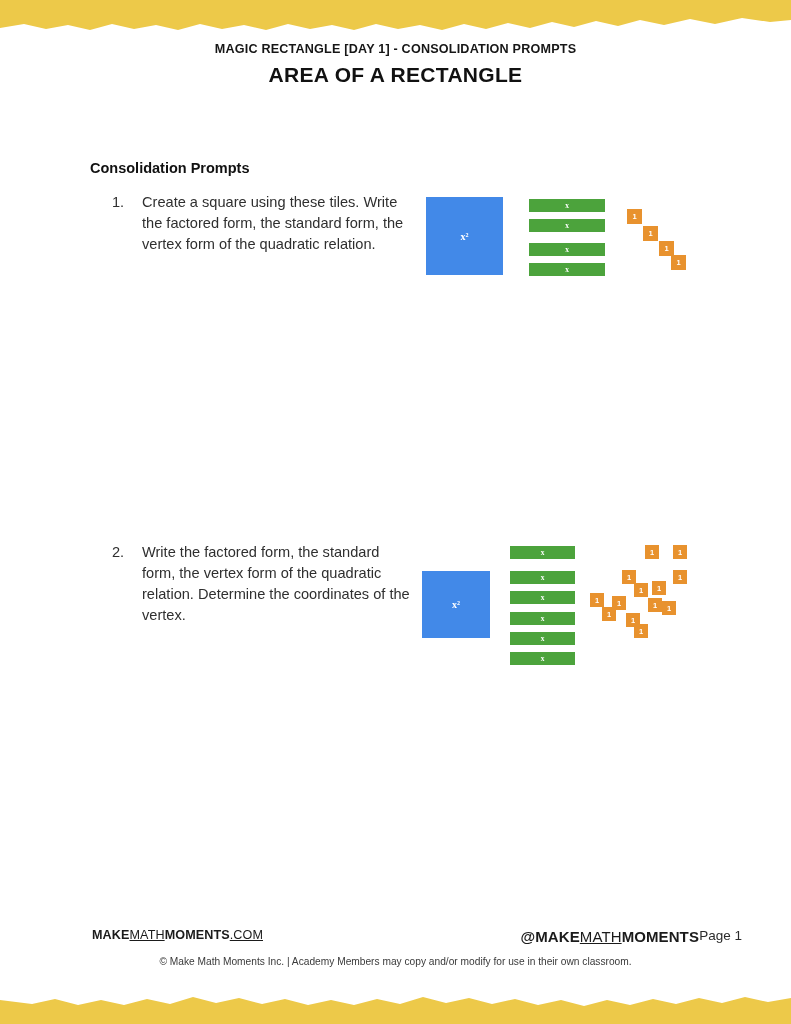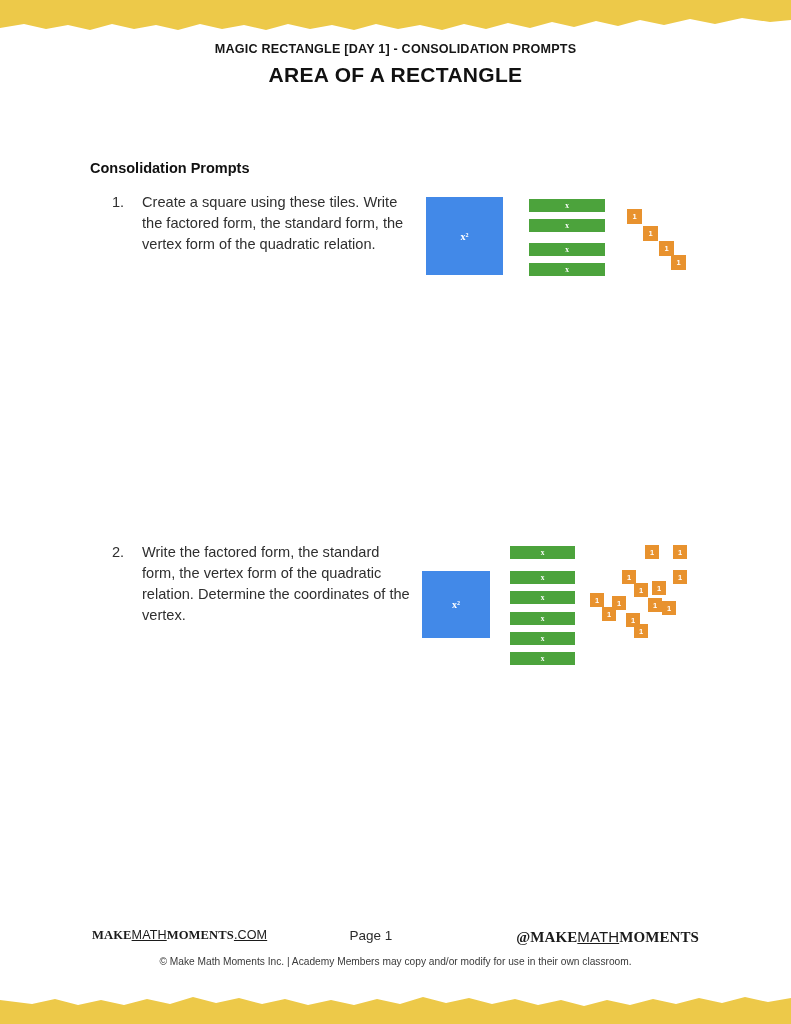--- a/index.html
+++ b/index.html
@@ -175,25 +175,25 @@
     font-size: 15px;
     color: #1b1b1b;
     letter-spacing: 0.1px;
     white-space: nowrap;
   }
   .page-num {
     position: absolute;
     left: 0;
     top: 0;
     width: 742px;
-    text-align: center;
+    text-align: right;
     font-size: 13.5px;
     color: #2b2b2b;
   }
-  .b { font-weight: bold; font-family: Liberation Serif, serif; }
+  .b { font-weight: bold; }
   .n { font-weight: normal; text-decoration: underline; }
   .copyright {
     position: absolute;
     left: 0;
     top: 28px;
     width: 791px;
     text-align: center;
     font-size: 10.2px;
     color: #3a3a3a;
   }

